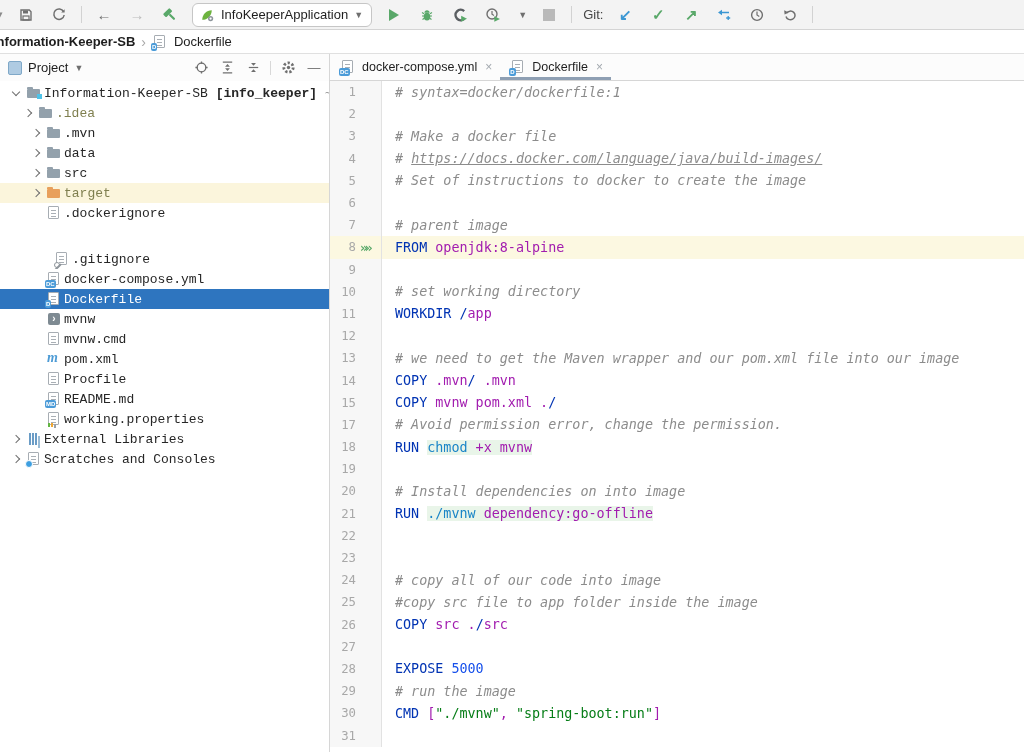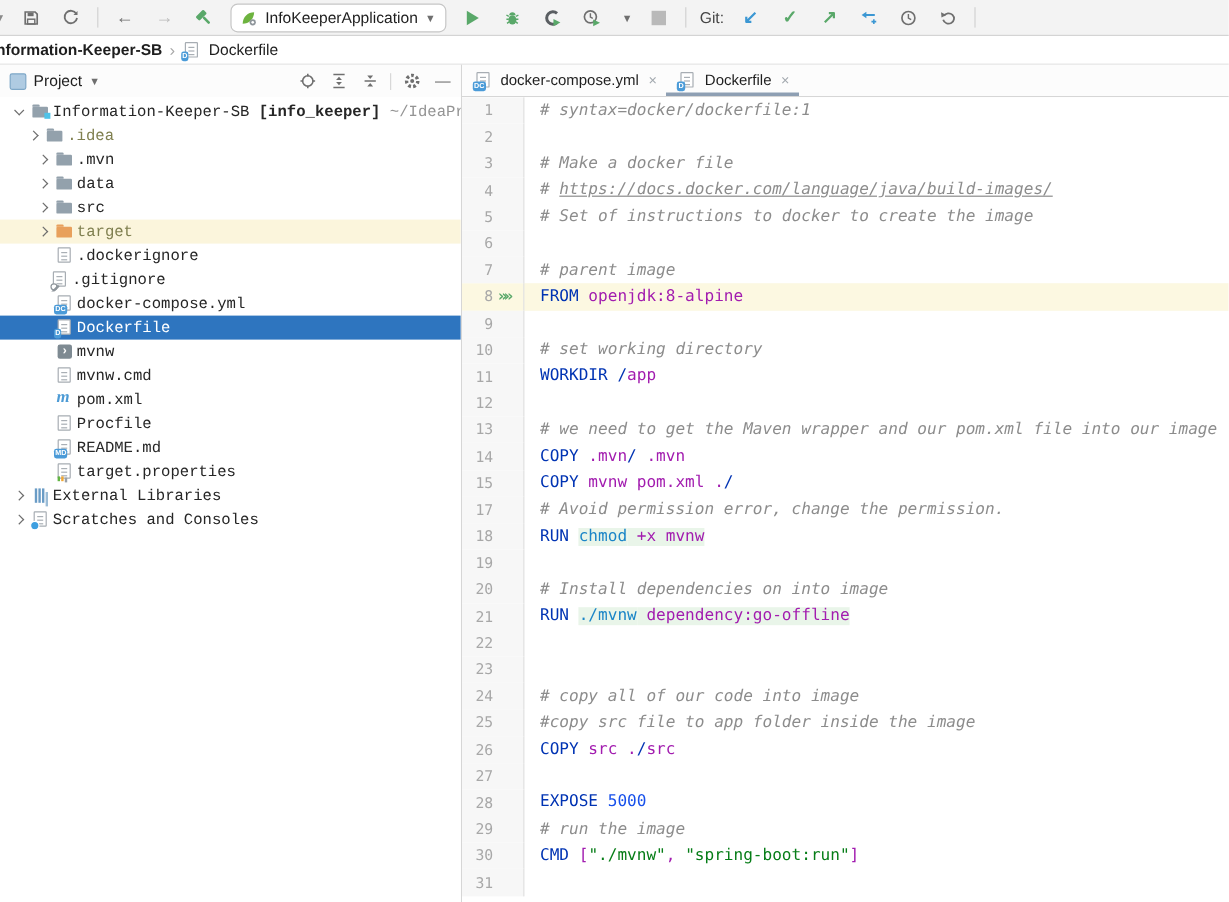--- a/index.html
+++ b/index.html
@@ -31,21 +31,21 @@
 
   
   .breadcrumbs { height:23px; flex:none; background:#FFFFFF; display:flex; align-items:center;
                  gap:6px; padding-left:0; overflow:hidden; }
   .bc-project { font-size:13px; font-weight:bold; color:#1E1E1E; margin-left:-7px; white-space:nowrap; }
   .bc-sep { color:#A9A9A9; font-size:14px; }
   .bc-file { font-size:13px; color:#1E1E1E; }
 
   
   .main { flex:1; display:flex; border-top:1px solid #E0E0E0; min-height:0; }
-  .project-pane { width:385px; flex:none; border-right:1px solid #D6D6D6; display:flex;
+  .project-pane { width:330px; flex:none; border-right:1px solid #D6D6D6; display:flex;
                   flex-direction:column; min-height:0; }
   .editor-pane { flex:1; display:flex; flex-direction:column; min-width:0; min-height:0; }
 
   
   .proj-header { height:27px; flex:none; display:flex; align-items:center; padding:0 6px 0 8px;
                  gap:6px; background:#FCFCFC; }
   .proj-title { font-size:13px; color:#1E1E1E; }
   .proj-caret { font-size:9px; color:#6F6F6F; }
   .ph-actions { margin-left:auto; display:flex; align-items:center; gap:8px; }
   .ph-btn { width:18px; height:18px; display:flex; align-items:center; justify-content:center; }
@@ -337,21 +337,21 @@
             </span>
             <span class="t-label"><span class="oliv">target</span></span>
           </div>
           <div class="trow" style="padding-left: 26px;">
             <span class="chev-slot"></span>
             <span class="tico">
               <i class="doc"></i>
             </span>
             <span class="t-label"><span>.dockerignore</span></span>
           </div>
-          <div class="trow" style="padding-left: 22px;">
+          <div class="trow" style="padding-left: 34px; margin-top: 26px;">
             <span class="chev-slot"></span>
             <span class="tico">
               <i class="doc"></i>
               <s class="ign"></s>
             </span>
             <span class="t-label"><span>.gitignore</span></span>
           </div>
           <div class="trow" style="padding-left: 26px;">
             <span class="chev-slot"></span>
             <span class="tico">
@@ -403,21 +403,21 @@
               <em class="fbadge">MD</em>
             </span>
             <span class="t-label"><span>README.md</span></span>
           </div>
           <div class="trow" style="padding-left: 26px;">
             <span class="chev-slot"></span>
             <span class="tico">
               <i class="doc"></i>
               <u class="pbars"></u>
             </span>
-            <span class="t-label"><span>target.properties</span></span>
+            <span class="t-label"><span>working.properties</span></span>
           </div>
           <div class="trow" style="padding-left: 6px;">
             <span class="chev-slot">
               <i class="chev right"></i>
             </span>
             <span class="tico">
               <i class="libs"></i>
             </span>
             <span class="t-label"><span>External Libraries</span></span>
           </div>

